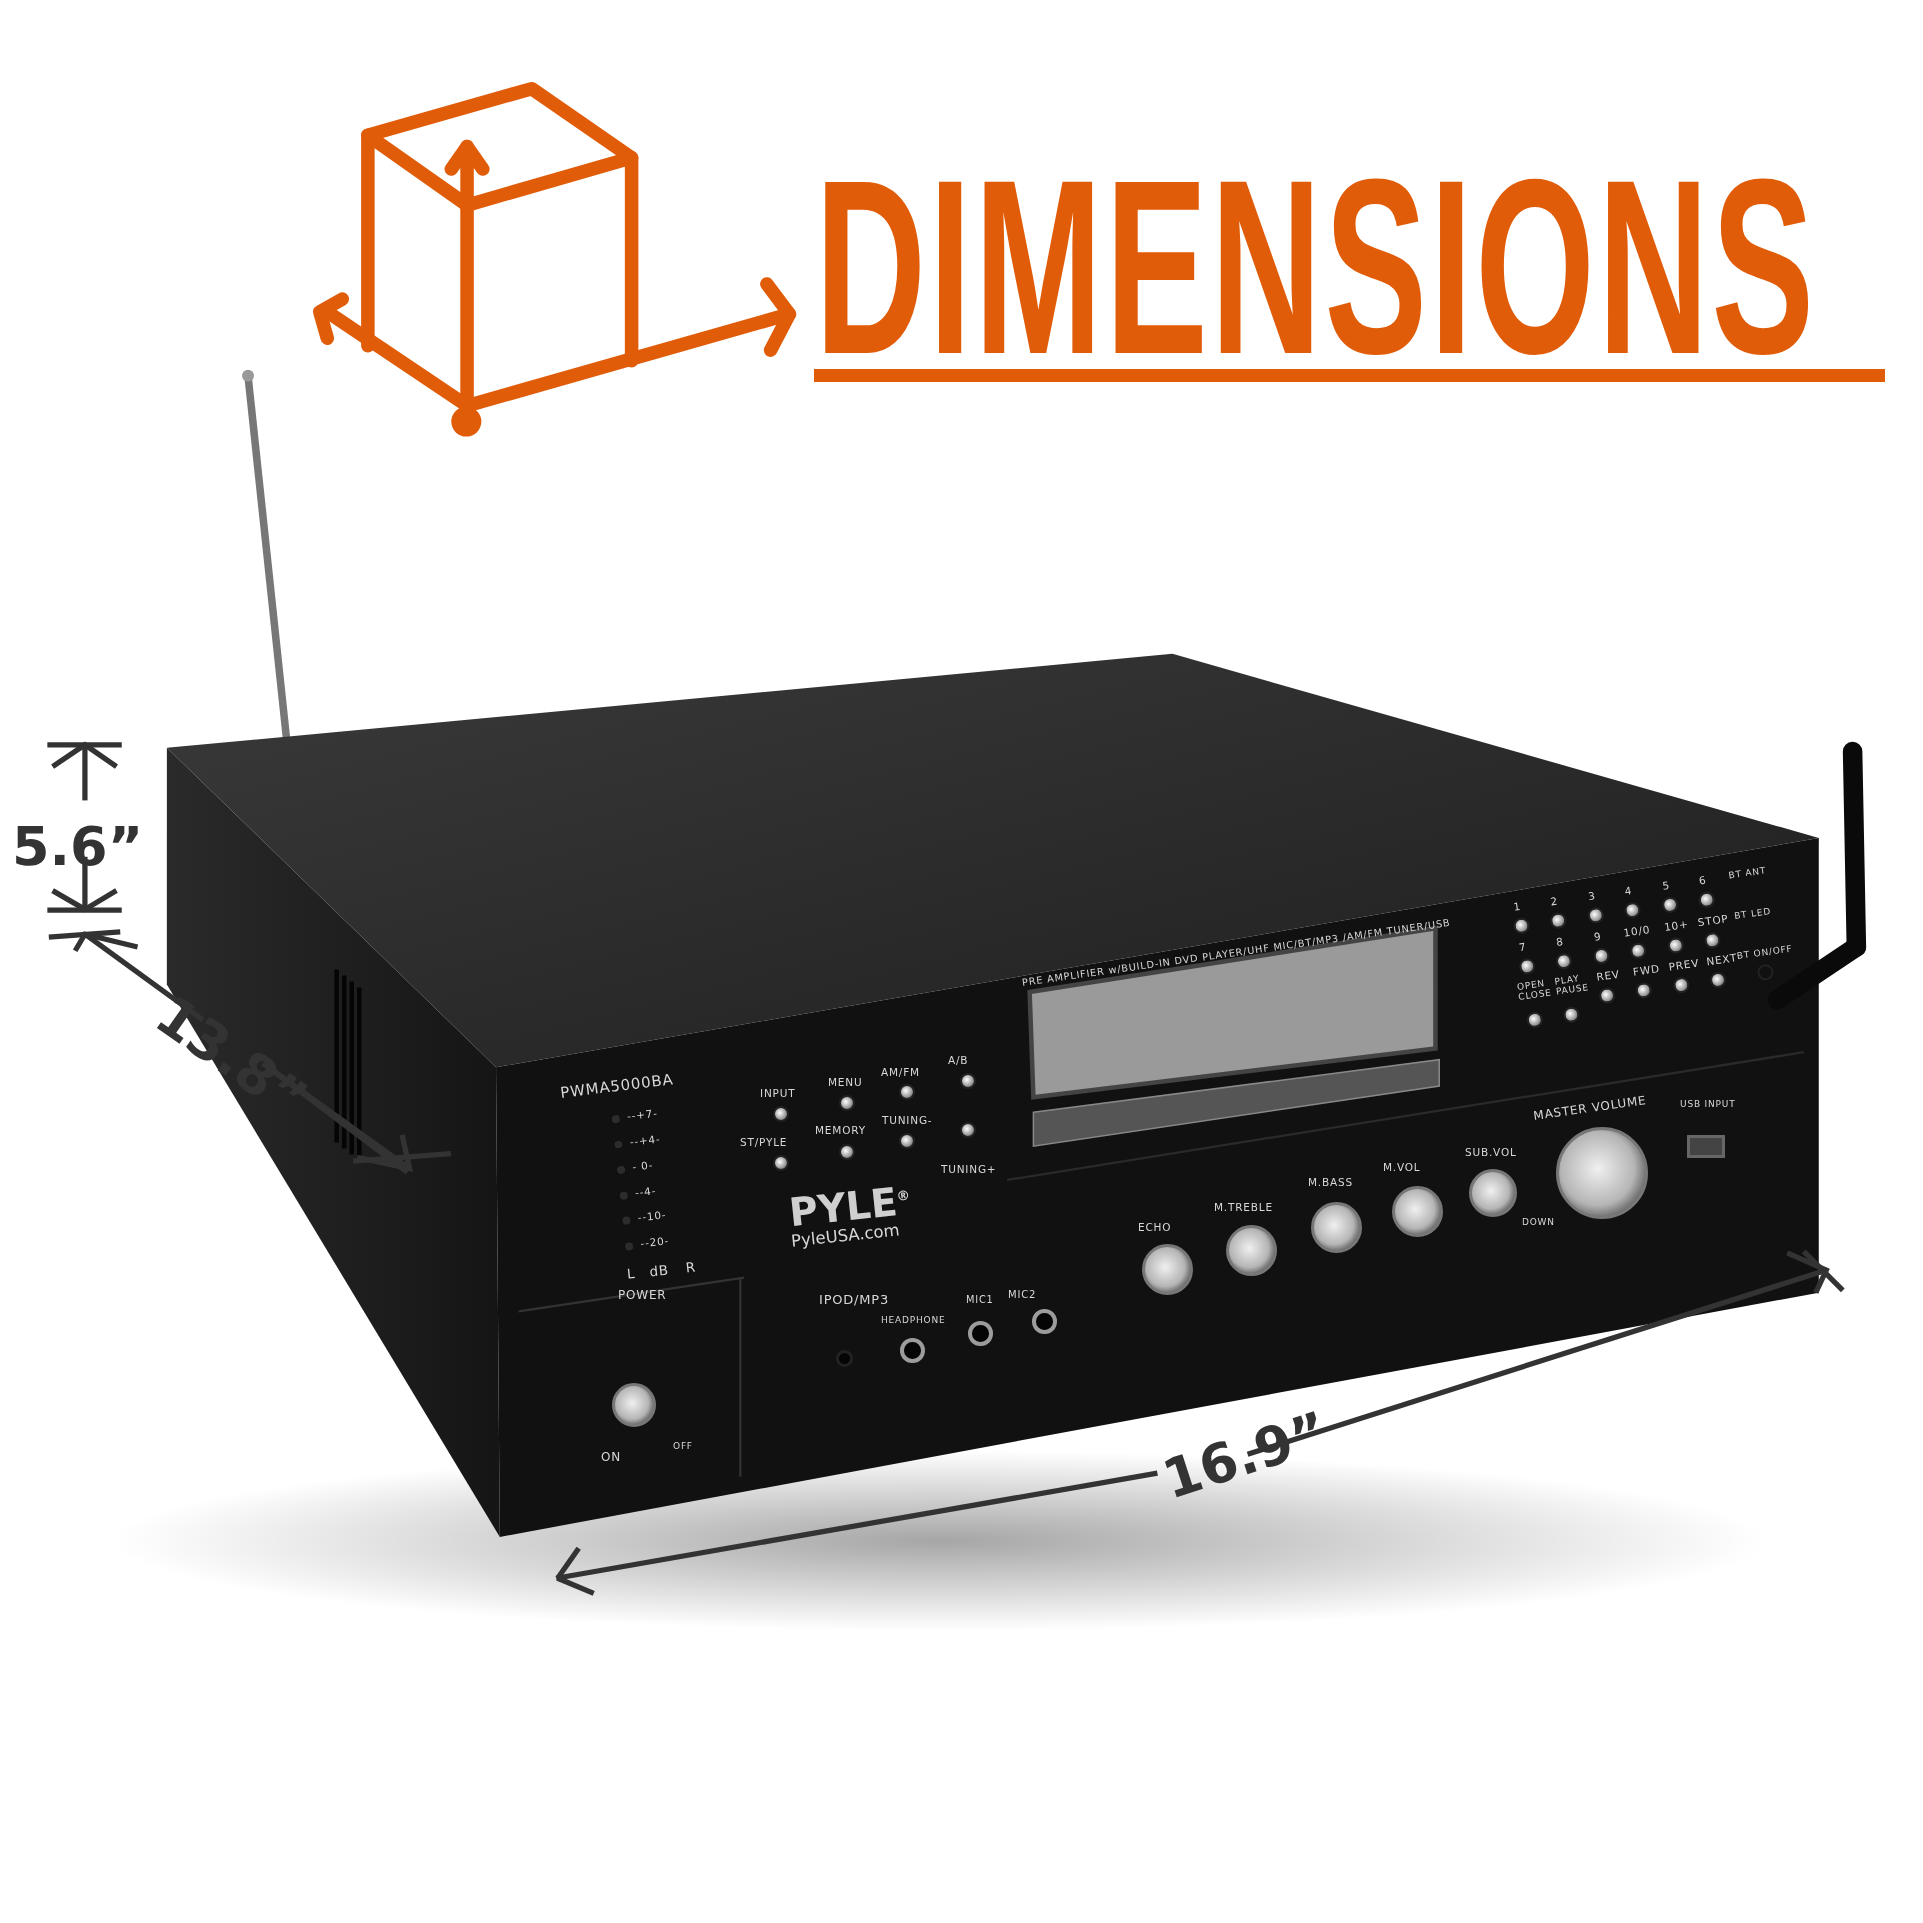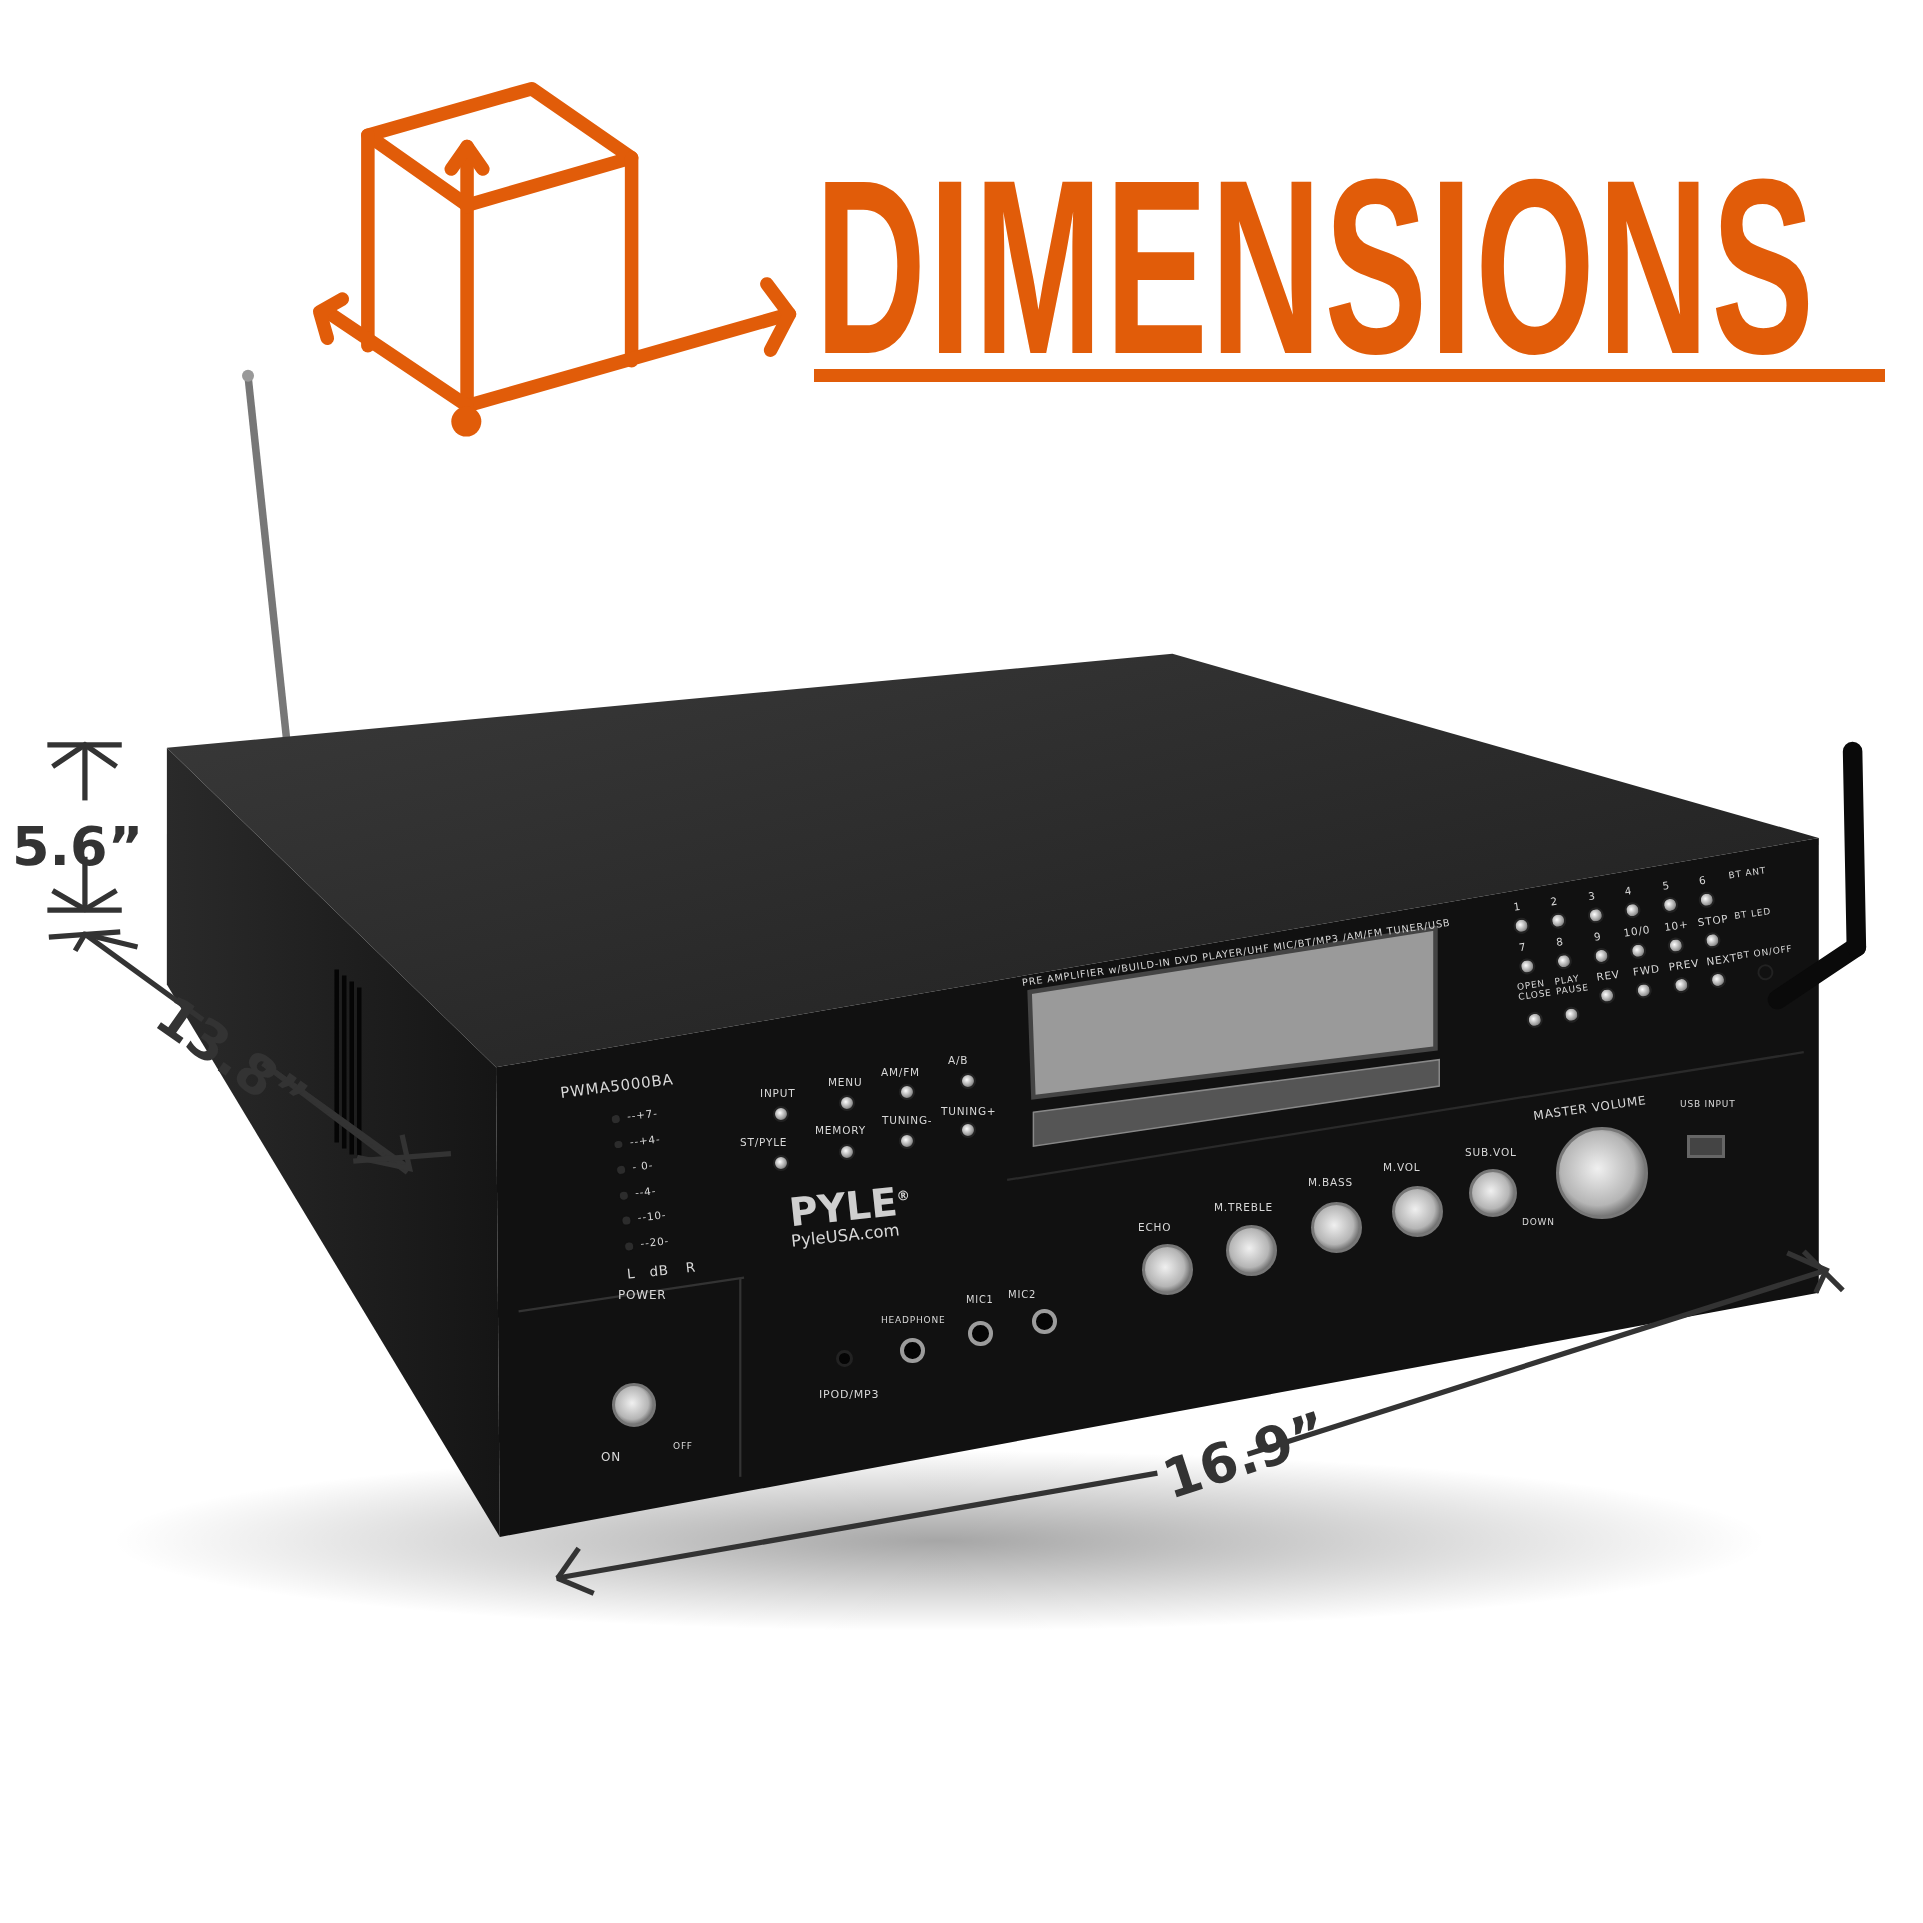--- a/index.html
+++ b/index.html
@@ -123,21 +123,21 @@
 <div class="panel-text" style="left:828px;top:1076px">MENU</div>
 <div class="panel-text" style="left:881px;top:1066px">AM/FM</div>
 <div class="panel-text" style="left:948px;top:1054px">A/B</div>
 <div class="btn" style="left:773px;top:1106px"></div>
 <div class="btn" style="left:839px;top:1095px"></div>
 <div class="btn" style="left:899px;top:1084px"></div>
 <div class="btn" style="left:960px;top:1073px"></div>
 <div class="panel-text" style="left:740px;top:1136px">ST/PYLE</div>
 <div class="panel-text" style="left:815px;top:1124px">MEMORY</div>
 <div class="panel-text" style="left:882px;top:1114px">TUNING-</div>
-<div class="panel-text" style="left:941px;top:1105px">TUNING+</div>
+<div class="panel-text" style="left:941px;top:1163px">TUNING+</div>
 <div class="btn" style="left:773px;top:1155px"></div>
 <div class="btn" style="left:839px;top:1144px"></div>
 <div class="btn" style="left:899px;top:1133px"></div>
 <div class="btn" style="left:960px;top:1122px"></div>
 
 <div class="abs" style="left:789px;top:1184px;color:#cfcfcf;font-family:'DejaVu Sans',sans-serif;font-weight:bold;font-size:39px;transform:rotate(-6deg)">
   <span>PYLE</span><sup style="font-size:13.5px">®</sup>
 </div>
 <div class="panel-text" style="left:791px;top:1226px;font-size:16.5px;letter-spacing:0;transform:rotate(-6deg)">PyleUSA.com</div>
 
@@ -193,21 +193,21 @@
 <div class="knob" style="left:1226px;top:1225px;width:45px;height:45px"></div>
 <div class="knob" style="left:1311px;top:1202px;width:45px;height:45px"></div>
 <div class="knob" style="left:1392px;top:1186px;width:45px;height:45px"></div>
 <div class="knob" style="left:1469px;top:1169px;width:42px;height:42px"></div>
 <div class="panel-text" style="left:1522px;top:1217px;font-size:9px">DOWN</div>
 <div class="panel-text" style="left:1533px;top:1101px;font-size:12px;transform:rotate(-8deg)">MASTER VOLUME</div>
 <div class="knob" style="left:1556px;top:1127px;width:86px;height:86px"></div>
 <div class="panel-text" style="left:1680px;top:1099px;font-size:9px">USB INPUT</div>
 <div class="abs" style="left:1687px;top:1135px;width:32px;height:16.5px;background:#444;border:3px solid #666"></div>
 
-<div class="panel-text" style="left:819px;top:1388px;font-size:11px">IPOD/MP3</div>
+<div class="panel-text" style="left:819px;top:1292px;font-size:13px">IPOD/MP3</div>
 <div class="panel-text" style="left:881px;top:1315px;font-size:9px">HEADPHONE</div>
 <div class="panel-text" style="left:966px;top:1294px;font-size:9.8px">MIC1</div>
 <div class="panel-text" style="left:1008px;top:1289px;font-size:10px">MIC2</div>
 <div class="jack" style="left:836px;top:1350px;width:10.5px;height:10.5px;border-width:3.8px;border-color:#222"></div>
 <div class="jack" style="left:900px;top:1338px;width:16.5px;height:16.5px"></div>
 <div class="jack" style="left:968px;top:1321px;width:16.5px;height:16.5px"></div>
 <div class="jack" style="left:1032px;top:1309px;width:16.5px;height:16.5px"></div>
 
 <div class="panel-text" style="left:618px;top:1288px;font-size:12px">POWER</div>
 <div class="knob" style="left:612px;top:1383px;width:38px;height:38px"></div>

